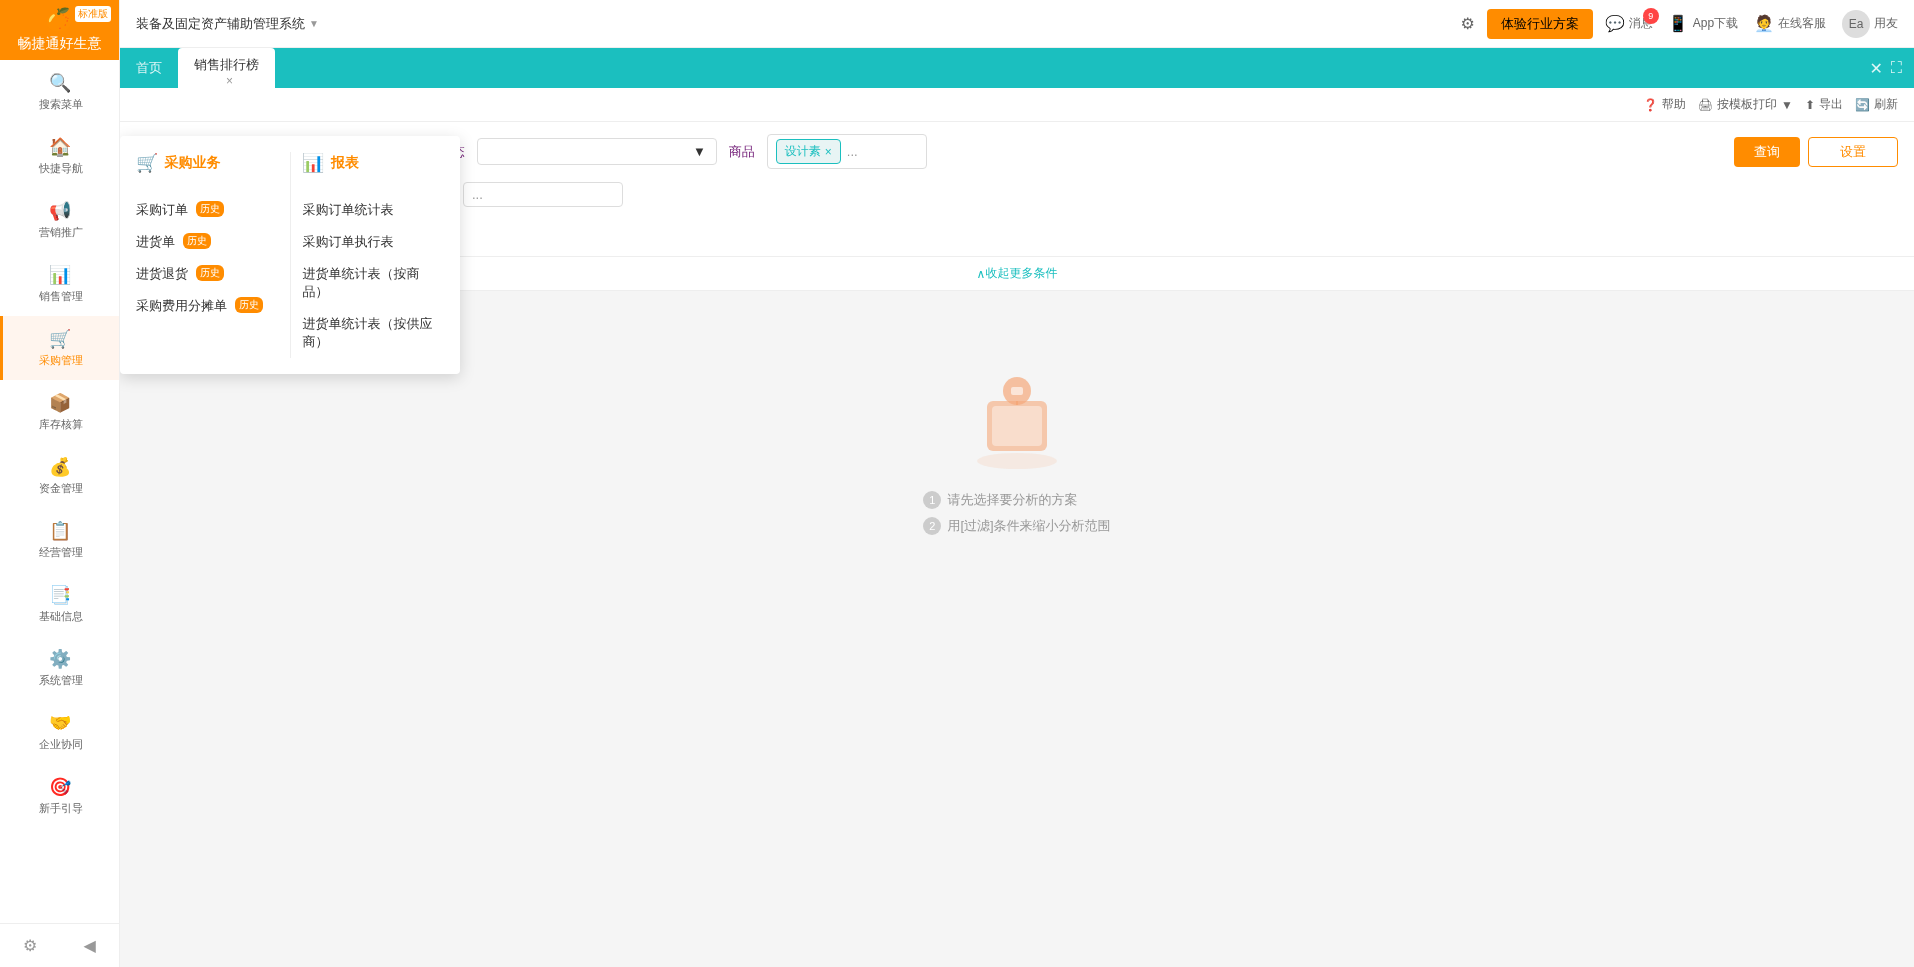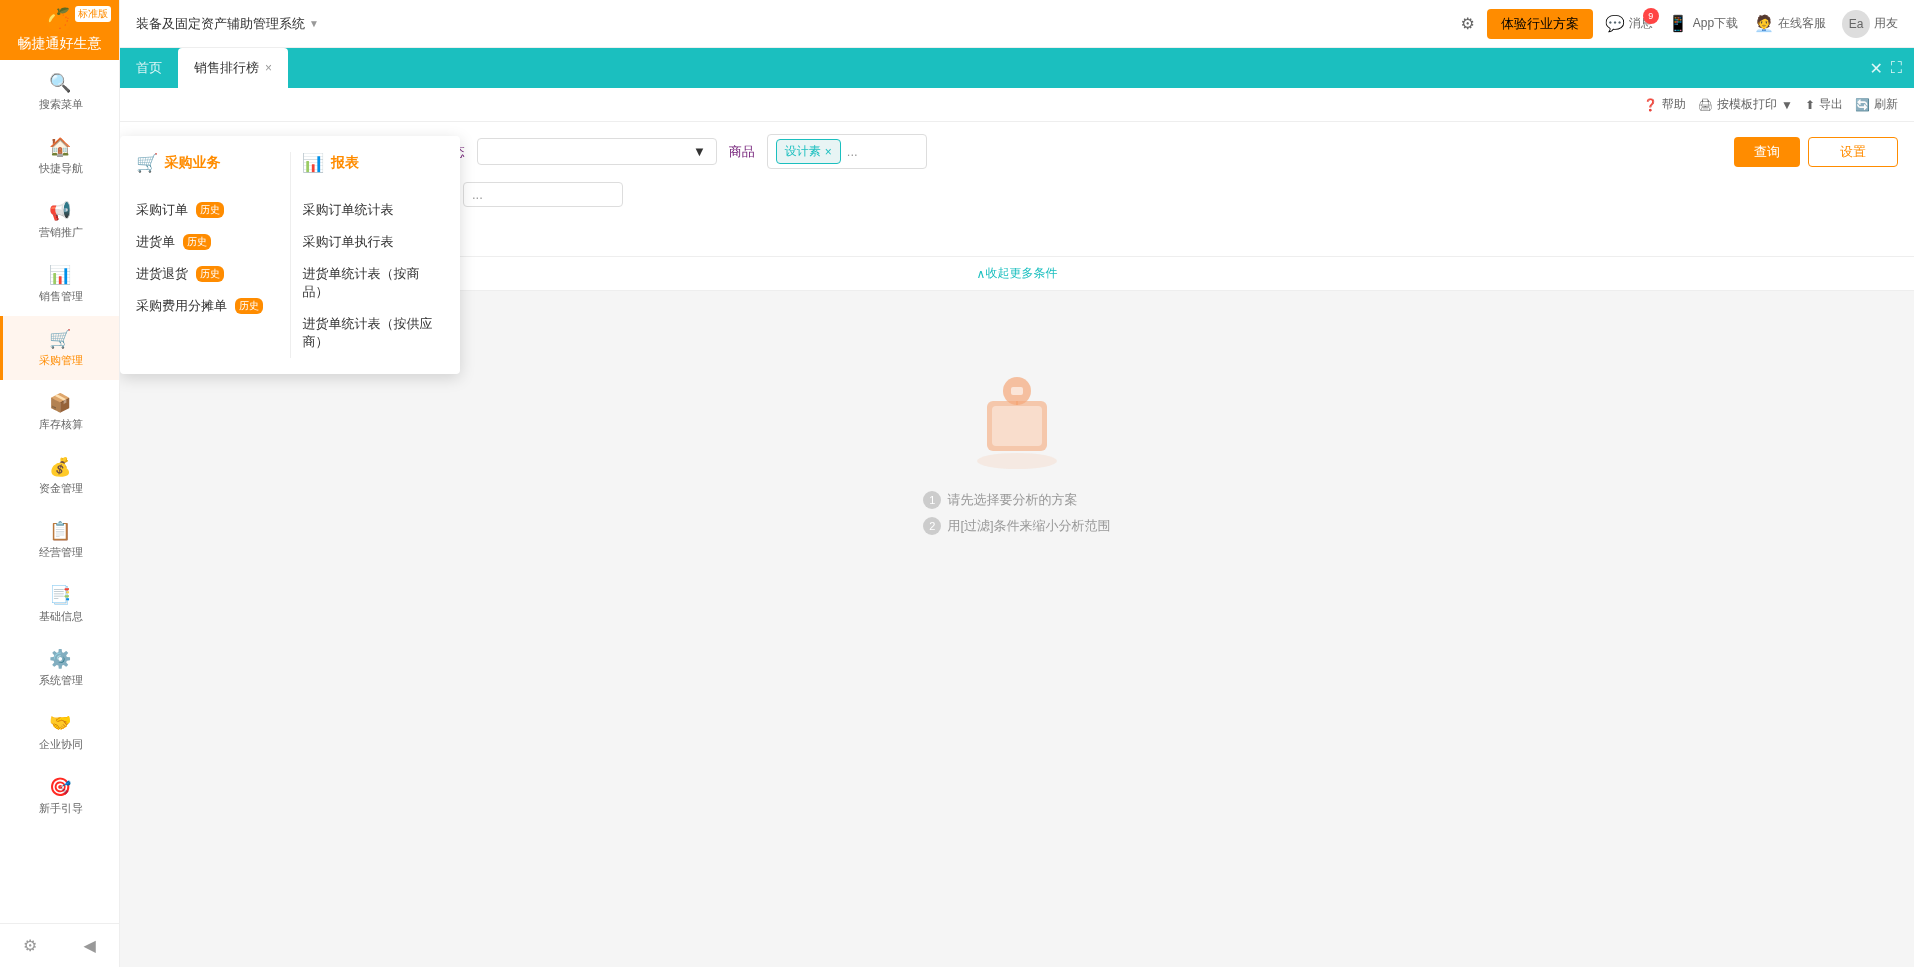--- a/index.html
+++ b/index.html
@@ -191,20 +191,21 @@
       padding: 8px 16px;
       cursor: pointer;
       font-size: 13px;
       color: rgba(255,255,255,0.85);
       position: relative;
     }
     .tab-item.active {
       background: white;
       color: #333;
       border-radius: 4px 4px 0 0;
+      flex-direction: column;
     }
     .tab-close {
       margin-left: 6px;
       color: #999;
       font-size: 12px;
       cursor: pointer;
     }
     .tab-bar-right {
       margin-left: auto;
       display: flex;
@@ -384,21 +385,21 @@
     .dropdown-col-header .col-icon {
       font-size: 18px;
     }
     .dropdown-divider {
       width: 1px;
       background: #eee;
       margin: 0 12px;
     }
     .dropdown-item {
       display: flex;
-      align-items: center;
+      align-items: flex-start;
       gap: 8px;
       padding: 7px 0;
       cursor: pointer;
       color: #333;
       font-size: 13px;
     }
     .history-badge {
       background: #ff8c00;
       color: white;
       border-radius: 6px;

